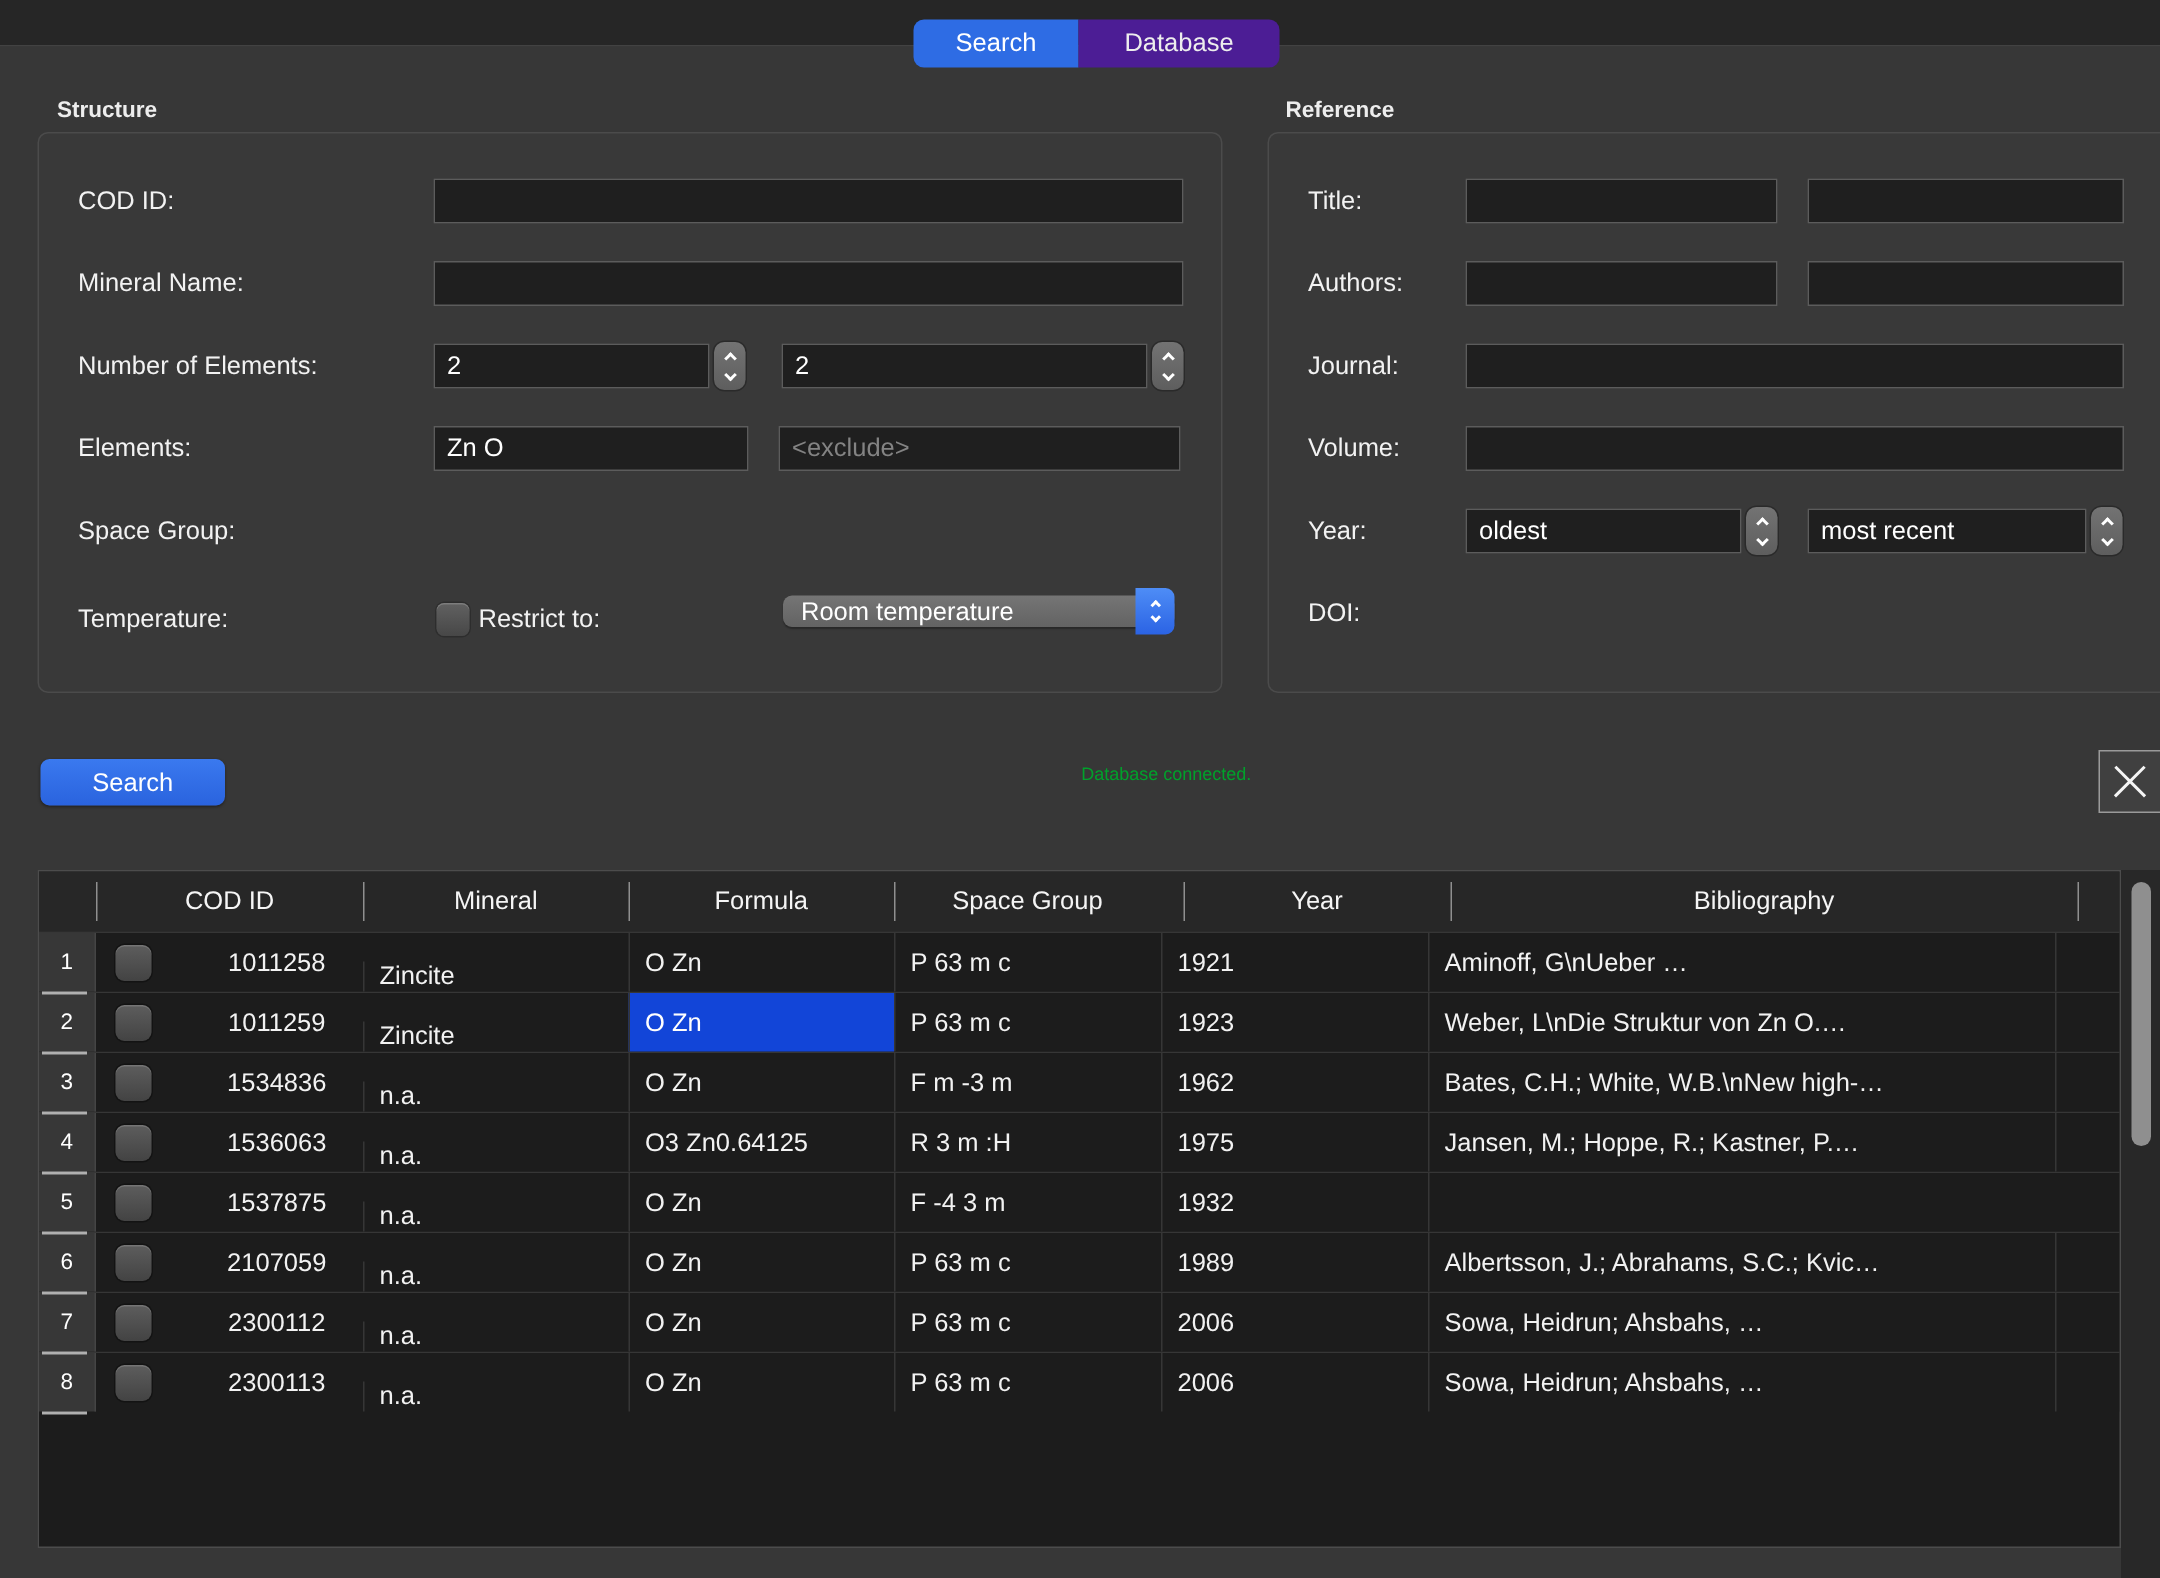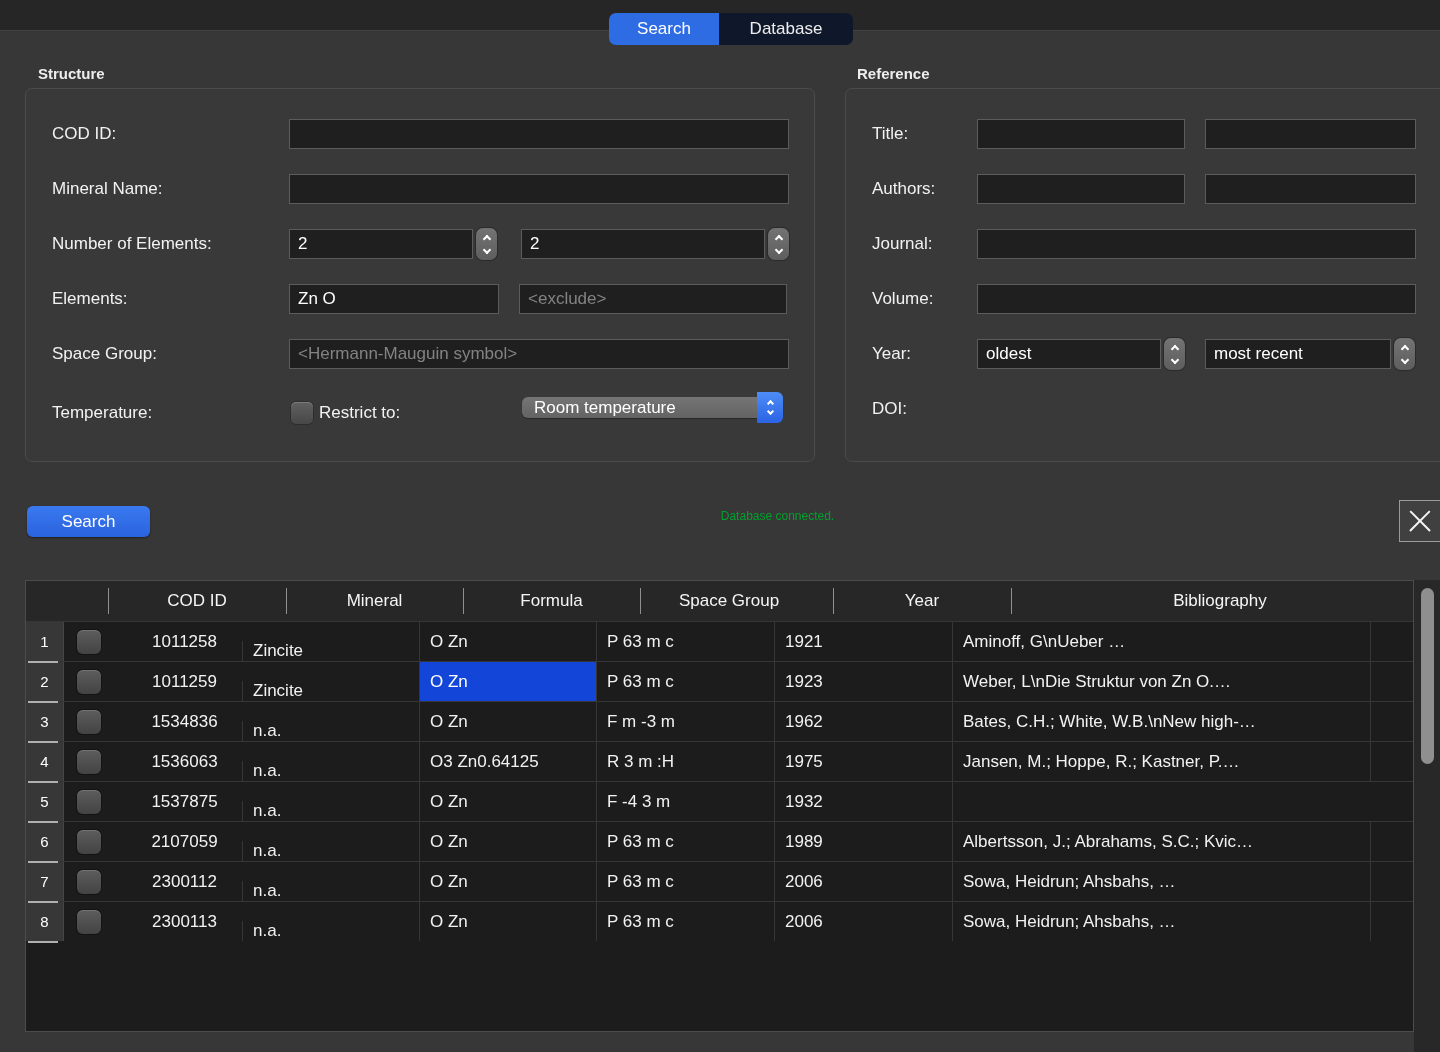--- a/index.html
+++ b/index.html
@@ -4,21 +4,21 @@
 <style>
   html,body{margin:0;padding:0;background:#373737;}
   *{box-sizing:border-box;font-family:"Liberation Sans","DejaVu Sans",sans-serif;}
   #app{position:relative;width:1440px;height:1052px;background:#373737;overflow:hidden;color:#f1f1f1;}
 
   
   .topbar{position:absolute;left:0;top:0;width:1440px;height:31px;background:#262626;border-bottom:1px solid #424242;}
   .tabctl{position:absolute;left:609px;top:13px;height:32px;display:flex;z-index:5;}
   .tabseg{height:32px;display:flex;align-items:center;justify-content:center;font-size:17px;cursor:default;}
   .tab-search{width:110px;background:#2e6ce4;color:#fff;border-radius:7px 0 0 7px;}
-  .tab-db{width:134px;background:#0f172a;color:#ededed;border-radius:0 7px 7px 0;}
+  .tab-db{width:134px;background:#4c1d95;color:#ededed;border-radius:0 7px 7px 0;}
 
   
   .seclabel{position:absolute;font-size:15px;font-weight:600;color:#ededed;}
   .gbox{position:absolute;border:1px solid #4b4b4b;border-radius:7px;background:rgba(255,255,255,0.012);}
 
   .flabel{position:absolute;font-size:17px;color:#f2f2f2;white-space:nowrap;}
   .tinput{position:absolute;height:30px;background:#1f1f1f;border:1px solid #5c5c5c;color:#fff;
           font-size:17px;padding:0 8px;outline:none;}
   .tinput::placeholder{color:#838383;opacity:1;}
 
@@ -47,21 +47,21 @@
   .btn-close{position:absolute;left:1399px;top:500px;width:42px;height:42px;background:#404040;
             border:1.5px solid #9a9a9a;display:flex;align-items:center;justify-content:center;}
   .xline{position:relative;width:24px;height:24px;}
   .xline:before,.xline:after{content:'';position:absolute;left:-2px;top:11px;width:28px;height:2.4px;background:#f5f5f5;}
   .xline:before{transform:rotate(45deg);}
   .xline:after{transform:rotate(-45deg);}
 
   
   .table{position:absolute;left:25px;top:580px;width:1389px;height:452px;border:1px solid #4c4c4c;
          background:#1c1c1c;overflow:hidden;display:flex;flex-direction:column;}
-  .thead{flex:0 0 40px;display:flex;background:#272727;padding-left:44px;}
+  .thead{flex:0 0 40px;display:flex;background:#272727;}
   .hcorner{flex:0 0 38px;}
   .hcell{position:relative;display:flex;align-items:center;justify-content:center;font-size:17px;font-weight:500;color:#f5f5f5;}
   .hcell::before{content:'';position:absolute;left:0;top:7px;bottom:7px;width:1px;background:#8f8f8f;}
   .htail::before{content:'';position:absolute;left:0;top:7px;bottom:7px;width:1px;background:#8f8f8f;}
   .htail{position:relative;flex:1;}
 
   .trow{flex:0 0 53px;display:flex;border-top:1px solid #363636;}
   .gcell{position:relative;flex:0 0 38px;background:#373737;border-right:1px solid #454545;
          display:flex;align-items:center;justify-content:center;font-size:15px;color:#fff;}
   .gcell::after{content:'';position:absolute;left:2px;bottom:-2px;width:30px;height:2px;background:#b0b0b0;z-index:2;}
@@ -121,21 +121,20 @@
   <div class="stepper" style="left:768px;top:228px;">
     <span class="chev up"></span>
     <span class="chev down"></span>
   </div>
 
   <div class="flabel" style="left:52px;top:289px;">Elements:</div>
   <input class="tinput" style="left: 289px; top: 284px; width: 210px;" value="Zn O">
   <input class="tinput" style="left: 519px; top: 284px; width: 268px;" placeholder="&lt;exclude&gt;">
 
   <div class="flabel" style="left:52px;top:344px;">Space Group:</div>
-  <input class="tinput" style="left: 289px; top: 339px; width: 500px;" placeholder="&lt;Hermann-Mauguin symbol&gt;">
 
   <div class="flabel" style="left:52px;top:403px;">Temperature:</div>
   <div class="checkbox" style="left:291px;top:402px;"></div>
   <div class="flabel" style="left:319px;top:403px;">Restrict to:</div>
   <div class="dropdown" style="left:522px;top:397px;width:261px;">
     <span class="dtext">Room temperature</span>
     <span class="dcap">
       <span class="chev up"></span>
         <span class="chev down"></span>
     </span>

